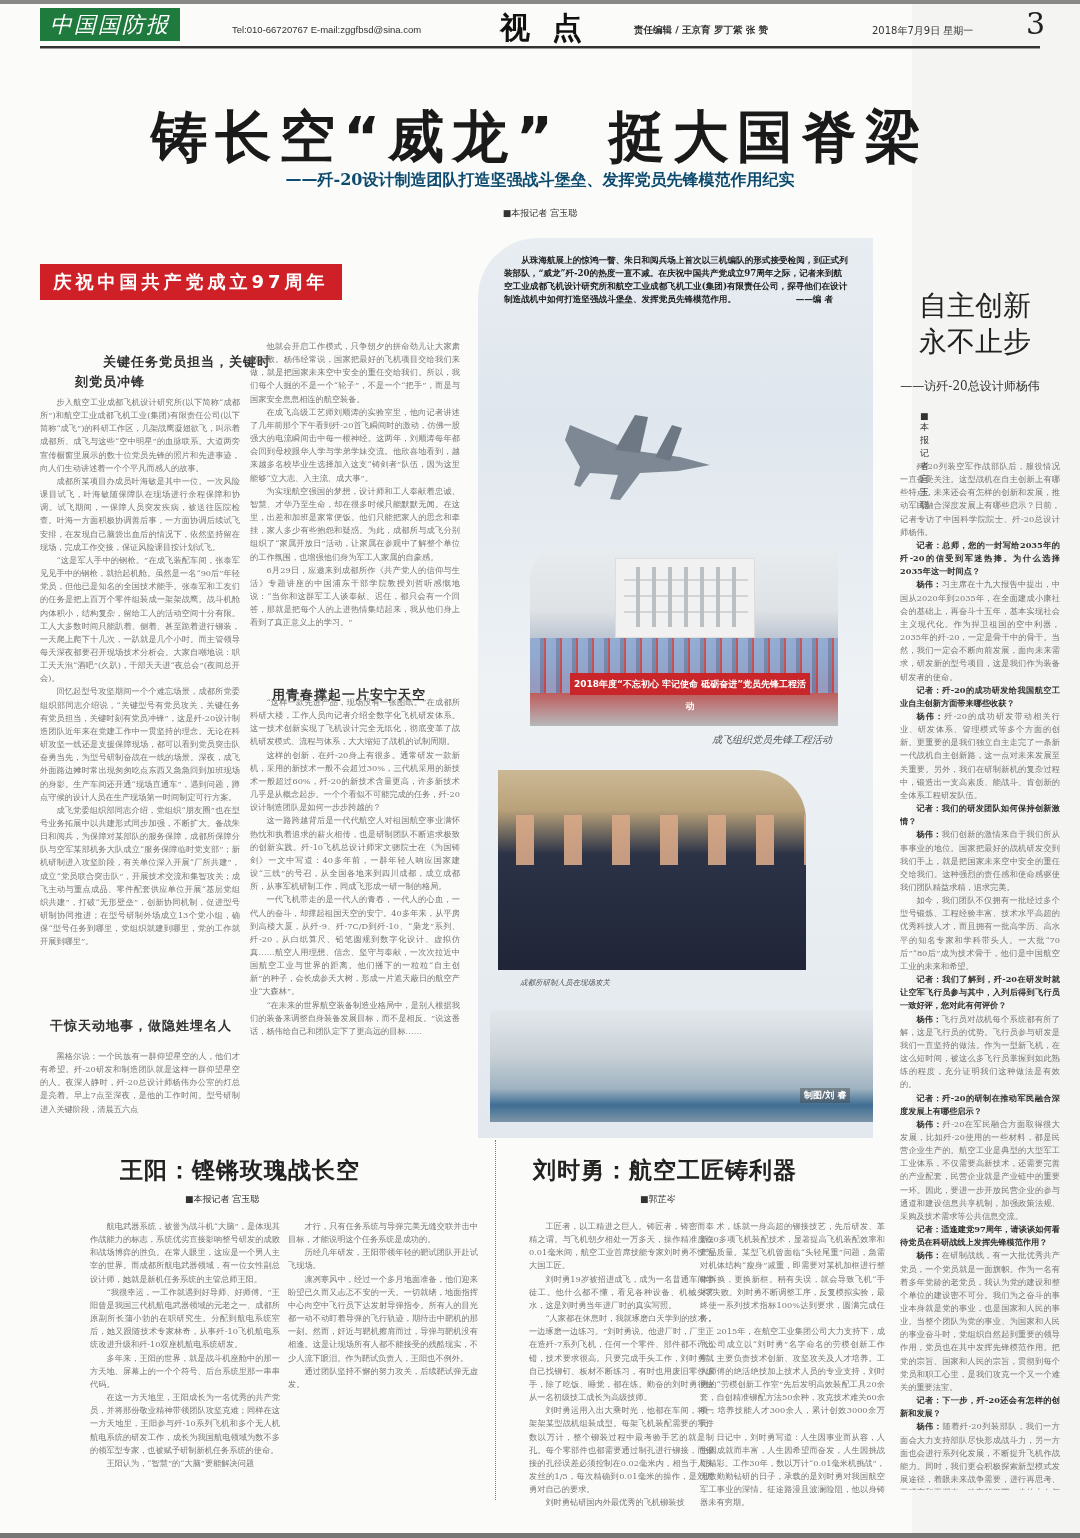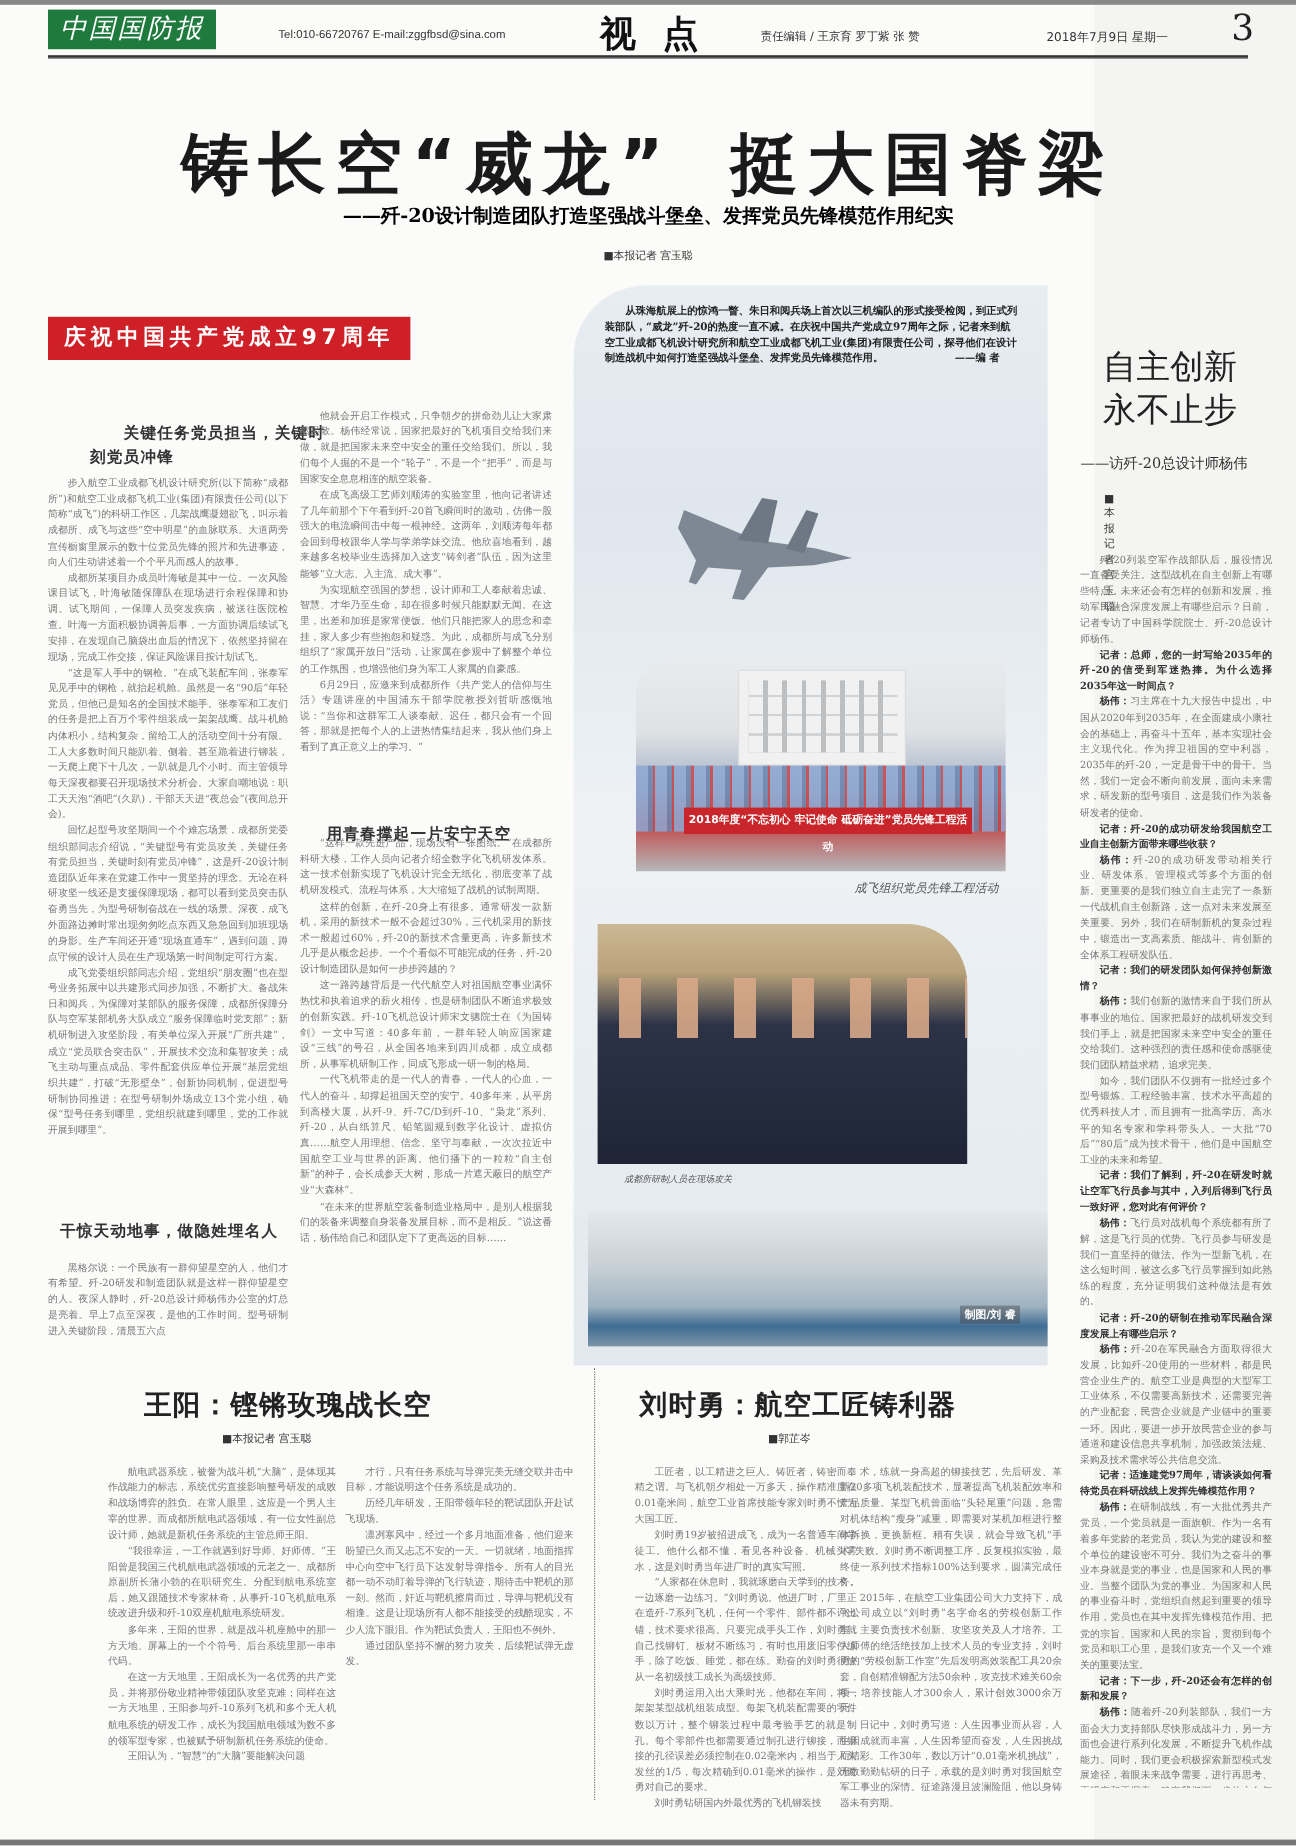--- a/index.html
+++ b/index.html
@@ -3,28 +3,28 @@
 <meta charset="utf-8">
 <style>
   * { box-sizing: border-box; margin: 0; padding: 0; }
   body { width: 1080px; height: 1538px; background: #f4f4f2; font-family: "DejaVu Serif", serif; color: #444; position: relative; overflow: hidden; }
   .page { position: absolute; left: 0; top: 0; width: 912px; height: 1538px; background: #fbfbfa; }
   .topbar { position: absolute; left: 0; top: 0; width: 1080px; height: 4px; background: #888; }
   .masthead { position: absolute; left: 20px; top: 6px; width: 1040px; height: 42px; }
   .logo { position: absolute; left: 20px; top: 2px; width: 140px; height: 33px; background: #1f7a3e; color: #fff; font-size: 22px; line-height: 33px; text-align: center; font-family: "DejaVu Serif", serif; letter-spacing: 2px; font-style: italic; }
   .contact { position: absolute; left: 212px; top: 18px; font-size: 9.5px; font-family: "Liberation Sans", sans-serif; color: #333; }
   .section-title { position: absolute; left: 480px; top: 2px; font-size: 30px; font-weight: bold; color: #111; letter-spacing: 22px; font-family: "DejaVu Sans", sans-serif; }
-  .editors { position: absolute; left: 614px; top: 18px; font-size: 9.5px; color: #333; font-family: "DejaVu Sans", sans-serif; }
+  .editors { position: absolute; left: 614px; top: 18px; font-size: 9.5px; color: #333; font-family: "DejaVu Sans", sans-serif; font-weight: bold; }
   .date { position: absolute; left: 852px; top: 18px; font-size: 10px; color: #333; font-family: "DejaVu Sans", sans-serif; }
   .pagenum { position: absolute; left: 1006px; top: 0px; font-size: 30px; color: #222; font-family: "DejaVu Serif", serif; }
   .rule { position: absolute; left: 40px; top: 46px; width: 1000px; height: 3px; background: #333; border-bottom: 1px solid #999; }
 
   .main-headline { position: absolute; left: 0; top: 100px; width: 1080px; text-align: center; font-size: 56px; font-weight: bold; color: #1a1a1a; font-family: "DejaVu Sans", sans-serif; letter-spacing: 8px; }
   .main-headline .gap { display: inline-block; width: 48px; }
-  .subhead { position: absolute; left: 0; top: 170px; width: 1080px; text-align: center; font-size: 16px; font-weight: bold; color: #000000; font-family: "DejaVu Serif", serif; }
+  .subhead { position: absolute; left: 0; top: 170px; width: 1080px; text-align: center; font-size: 16px; font-weight: bold; color: #0c4a6e; font-family: "DejaVu Serif", serif; }
   .byline-top { position: absolute; left: 0; top: 207px; width: 1080px; text-align: center; font-size: 9px; color: #333; }
 
   .banner { position: absolute; left: 40px; top: 264px; width: 302px; height: 36px; background: #cf2027; color: #fff; font-size: 18px; font-weight: bold; line-height: 36px; text-align: center; letter-spacing: 4px; font-family: "DejaVu Sans", sans-serif; }
 
   .intro { position: absolute; left: 504px; top: 254px; width: 345px; font-size: 8.6px; line-height: 13px; color: #222; font-weight: bold; text-indent: 2em; }
   .intro .sig { float: right; margin-right: 16px; }
 
   .photo-area { position: absolute; left: 478px; top: 238px; width: 395px; height: 900px; background: linear-gradient(180deg, #e8edf2 0%, #dfe6ed 20%, #eef2f5 50%, #e2e8ee 100%); border-radius: 60px 0 0 0; }
   .jet { position: absolute; left: 560px; top: 395px; width: 160px; height: 120px; }
   .group-photo { position: absolute; left: 530px; top: 548px; width: 308px; height: 178px; background: linear-gradient(180deg, #e9ecef 0%, #dfe2e5 35%, #a7b4c6 60%, #c14a4a 78%, #b6b8ba 100%); border-radius: 30px 0 0 0; overflow: hidden; }

